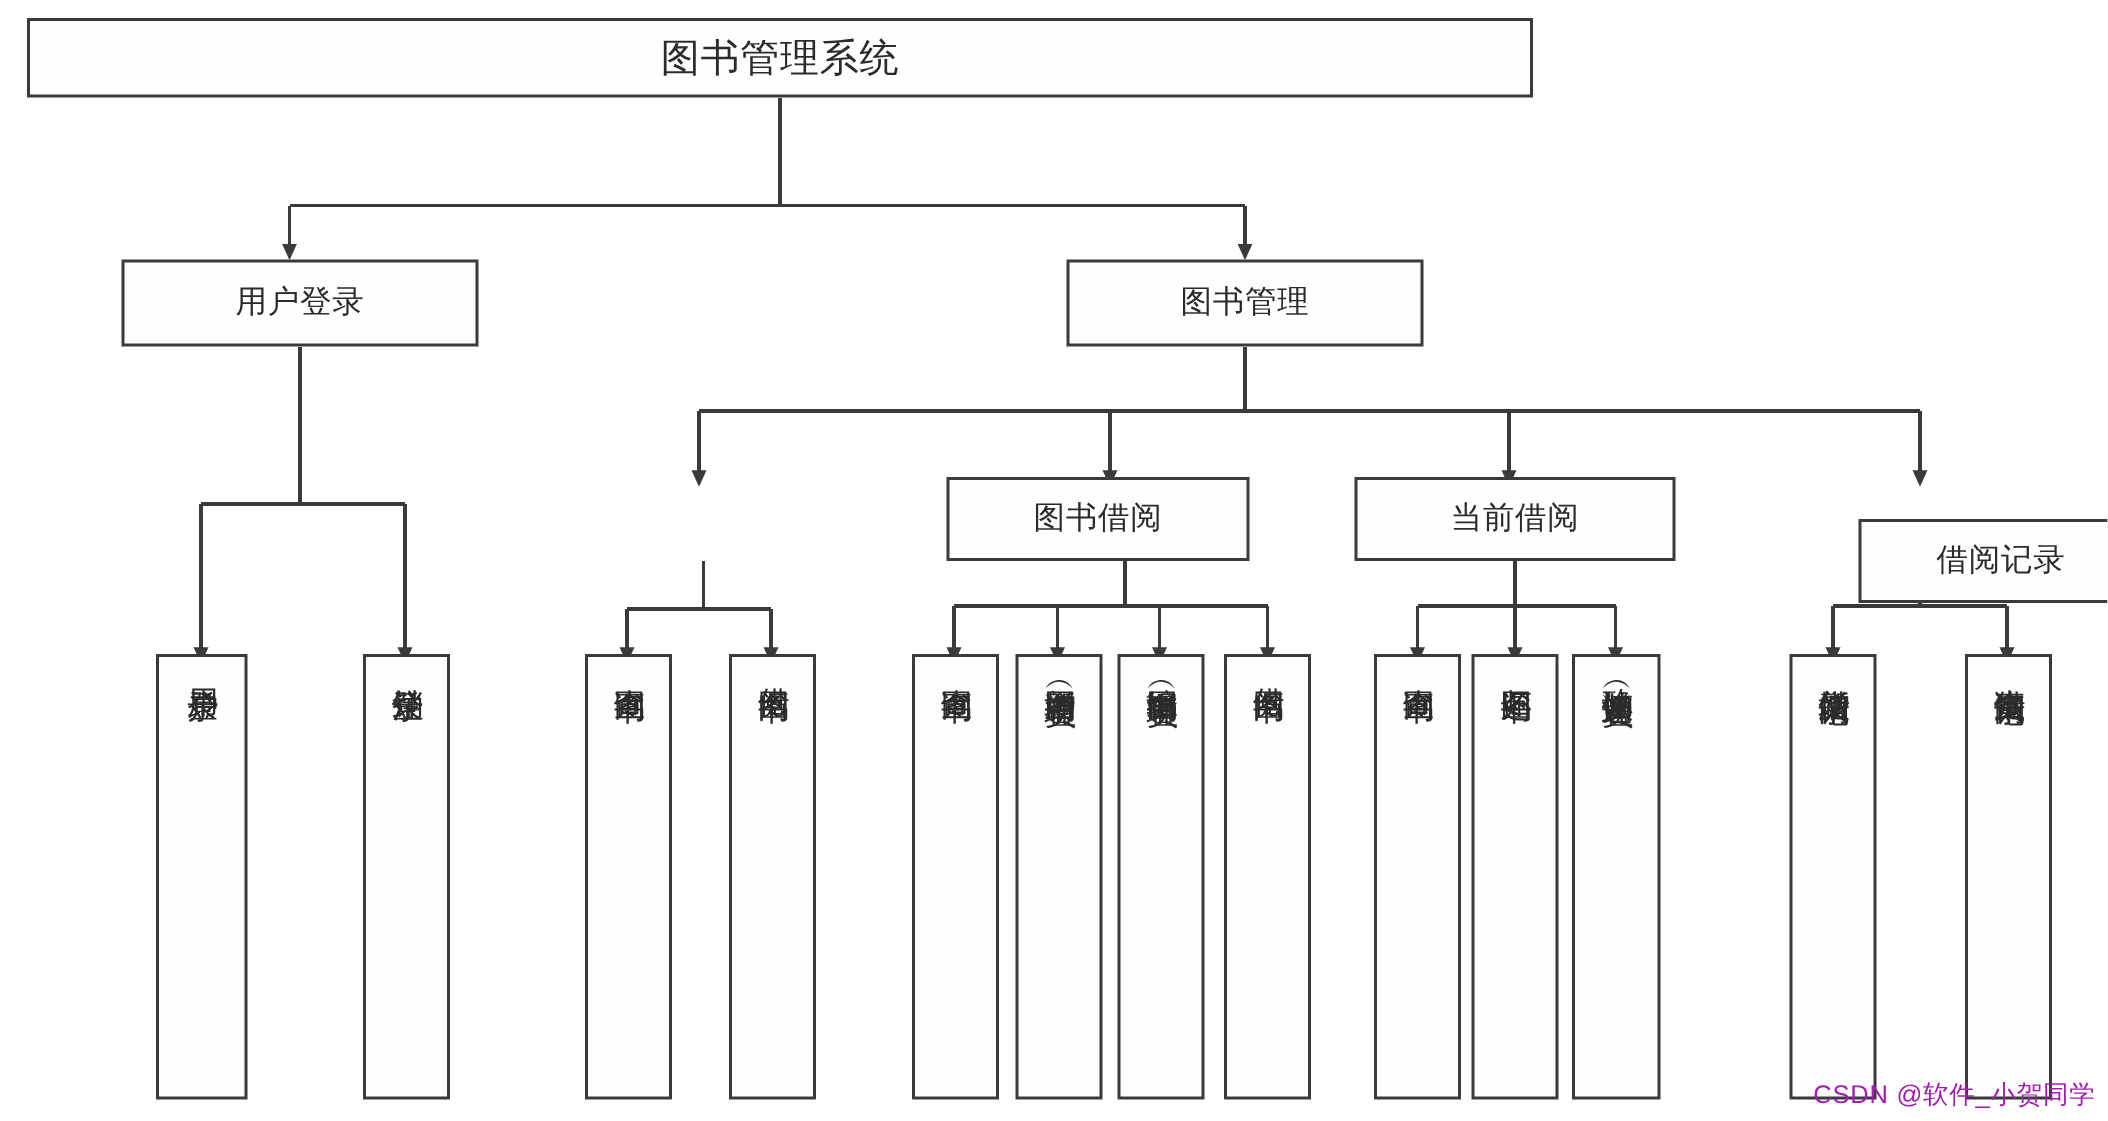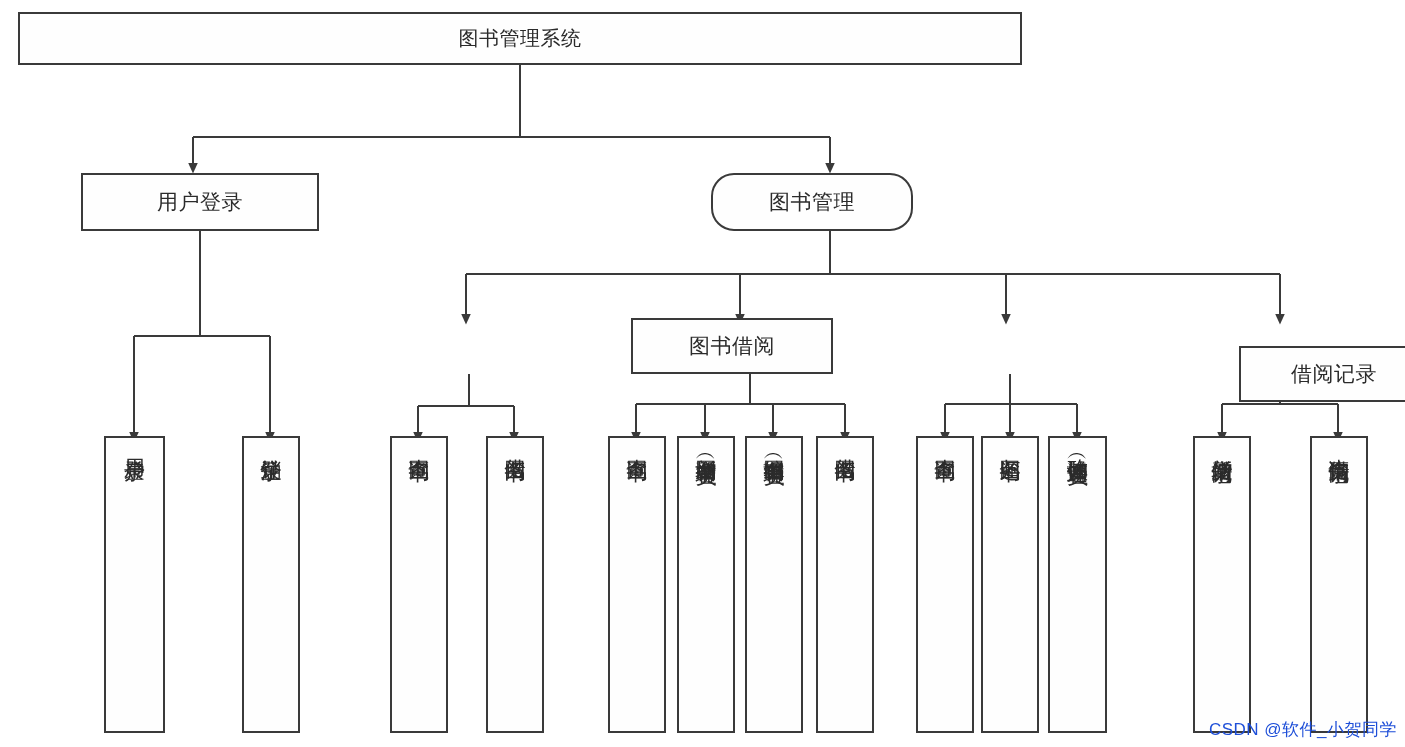--- a/index.html
+++ b/index.html
@@ -42,21 +42,21 @@
     line-height: 1.18;
     color: #2b2b2b;
     letter-spacing: 0.5px;
   }
   
   .node.horiz .node-label {
     font-size: 21px;
     white-space: nowrap;
   }
   .node.root .node-label {
-    font-size: 20px;
+    font-size: 26px;
   }
   
   .node.vert {
     align-items: flex-start;
     justify-content: center;
     padding-top: 4px;
   }
   .node.vert .node-label {
     writing-mode: vertical-rl;
     text-orientation: upright;
@@ -67,21 +67,21 @@
     max-height: 290px;
   }
   .node.vert.tall .node-label {
     max-height: 285px;
   }
   .watermark {
     position: absolute;
     right: 8px;
     bottom: 6px;
     font-size: 17px;
-    color: #1d4ed8;
+    color: #a21caf;
     white-space: nowrap;
     letter-spacing: 0.5px;
   }
 </style>
 </head>
 <body>
 
 <div id="diagram-root">
 
   <svg id="edge-layer" width="1405" height="747" viewBox="0 0 1405 747">
@@ -136,29 +136,32 @@
   </svg>
 
   <div class="node horiz root" style="left:18px; top:12px; width:1004px; height:53px;">
     <span class="node-label">图书管理系统</span>
   </div>
 
   <div class="node horiz" style="left:81px; top:173px; width:238px; height:58px;">
     <span class="node-label">用户登录</span>
   </div>
 
-  <div class="node horiz" style="left:711px; top:173px; width:202px; height:58px;border-radius:23px;">
+  <div class="node horiz" style="left:711px; top:173px; width:238px; height:58px;">
     <span class="node-label">图书管理</span>
   </div>
 
 
   <div class="node horiz" style="left:631px; top:318px; width:202px; height:56px;">
     <span class="node-label">图书借阅</span>
   </div>
 
+  <div class="node horiz" style="left:903px; top:318px; width:214px; height:56px;">
+    <span class="node-label">当前借阅</span>
+  </div>
 
   <div class="node horiz" style="left:1239px; top:318px; width:190px; height:56px;margin-top:28px;">
     <span class="node-label">借阅记录</span>
   </div>
 
   <div class="node vert" style="left:104px; top:436px; width:61px; height:297px;">
     <span class="node-label">用户登录</span>
   </div>
 
   <div class="node vert" style="left:242px; top:436px; width:58px; height:297px;">

